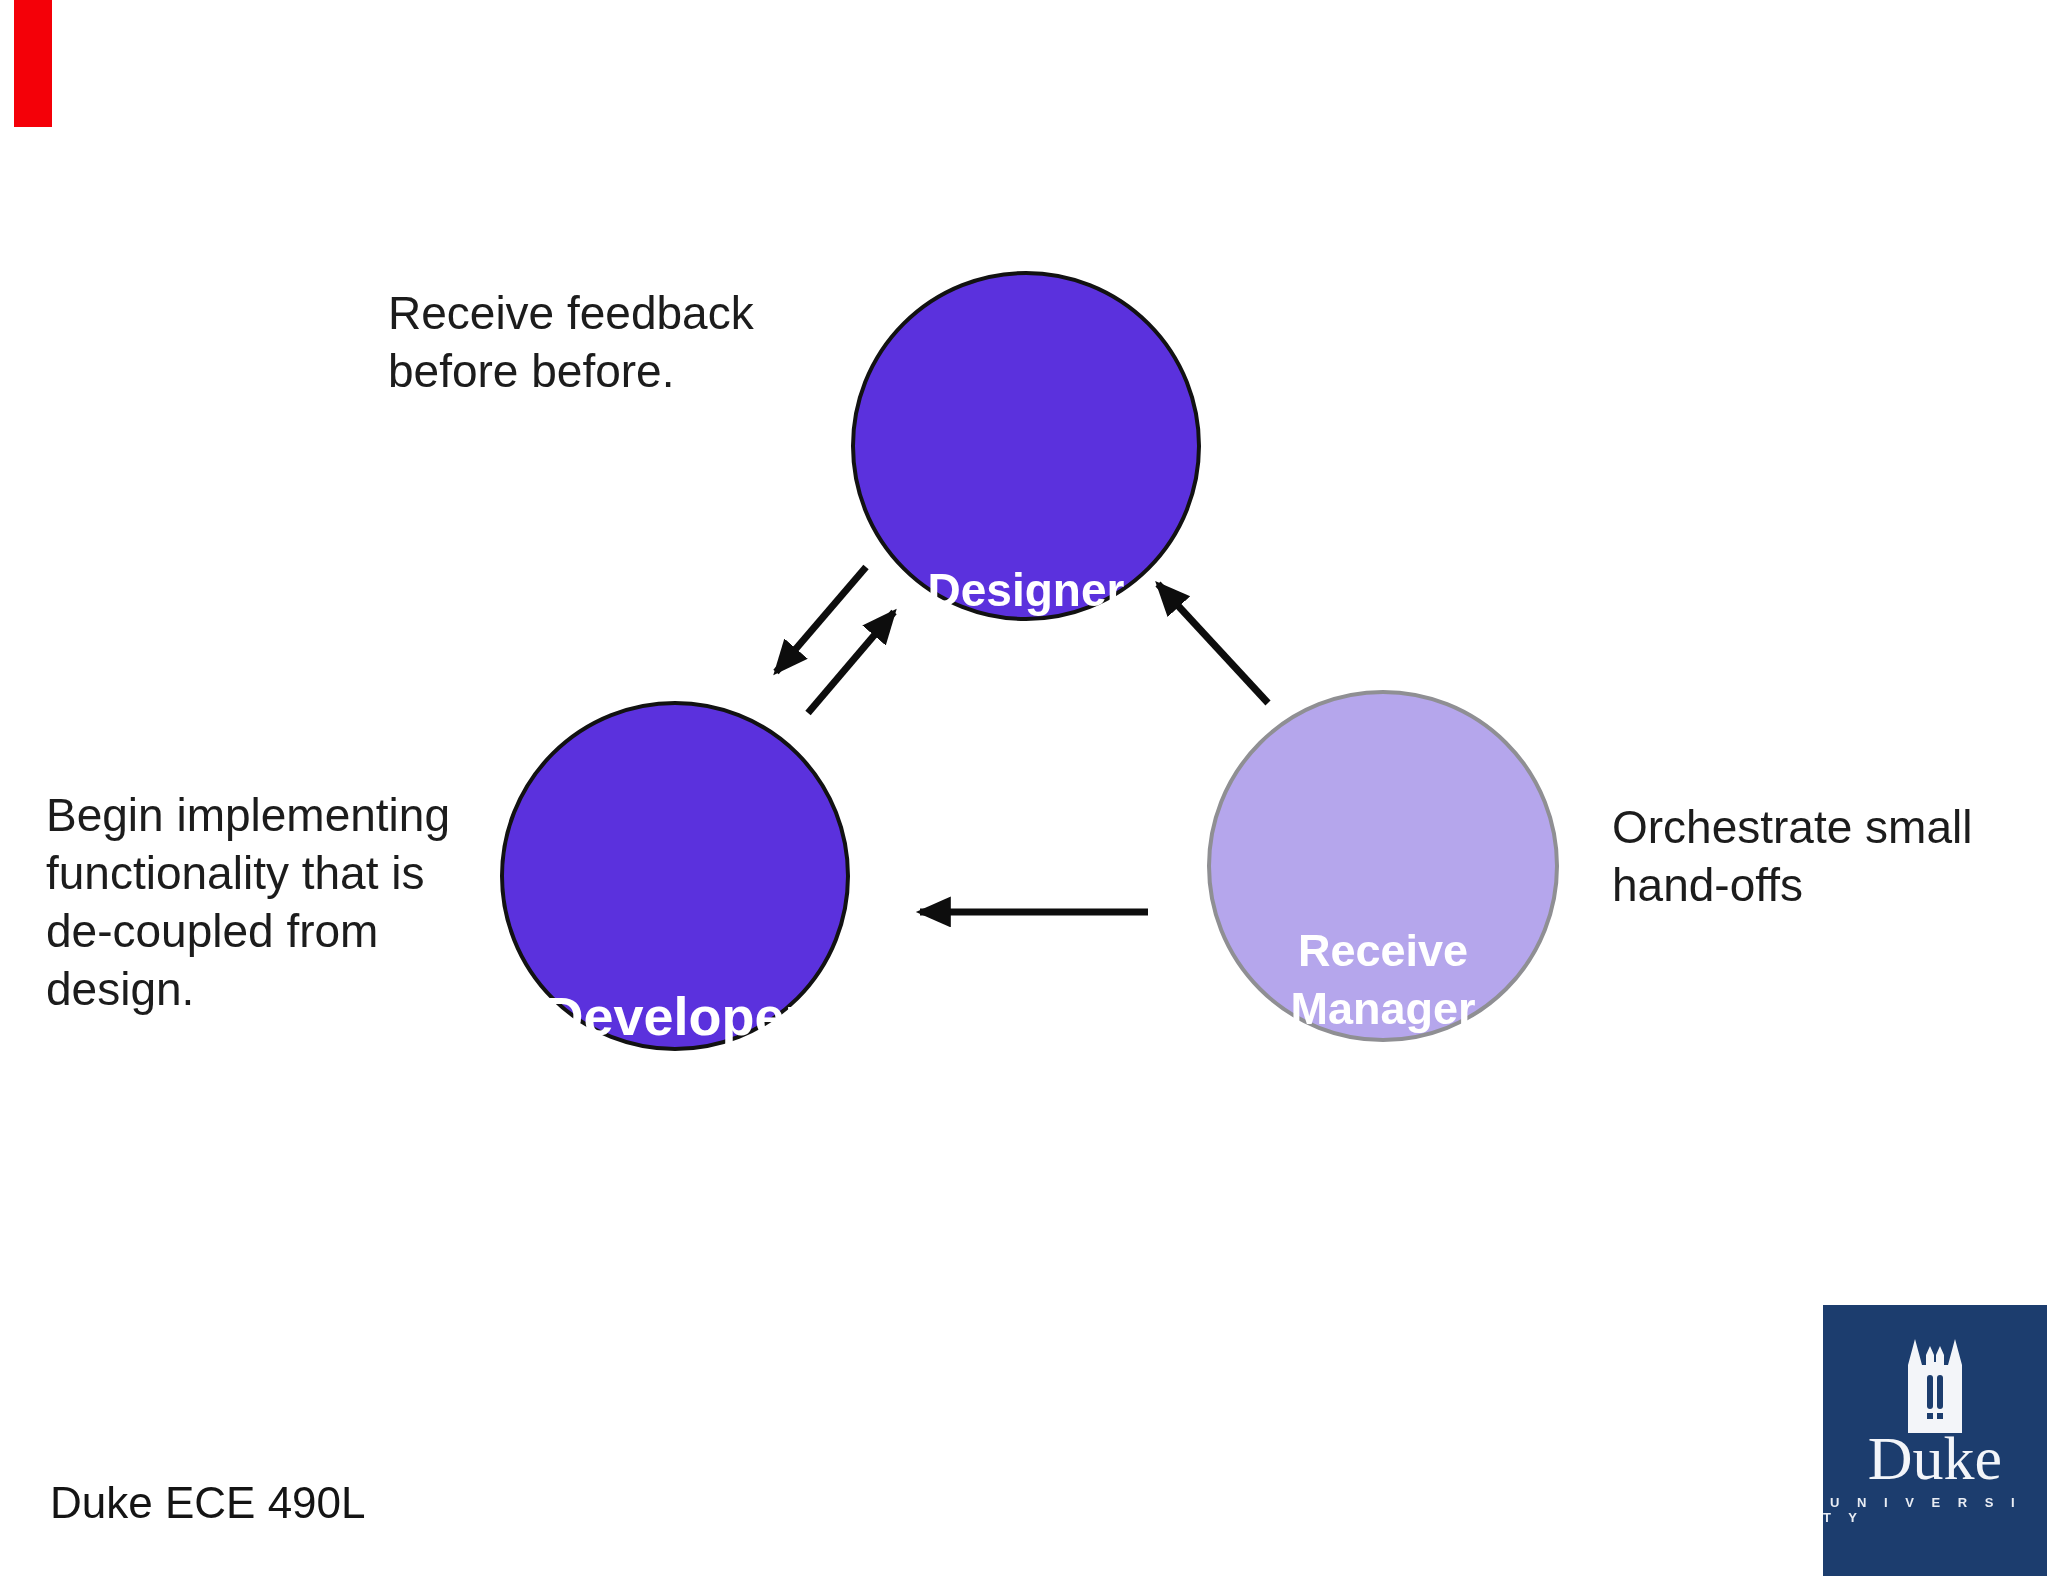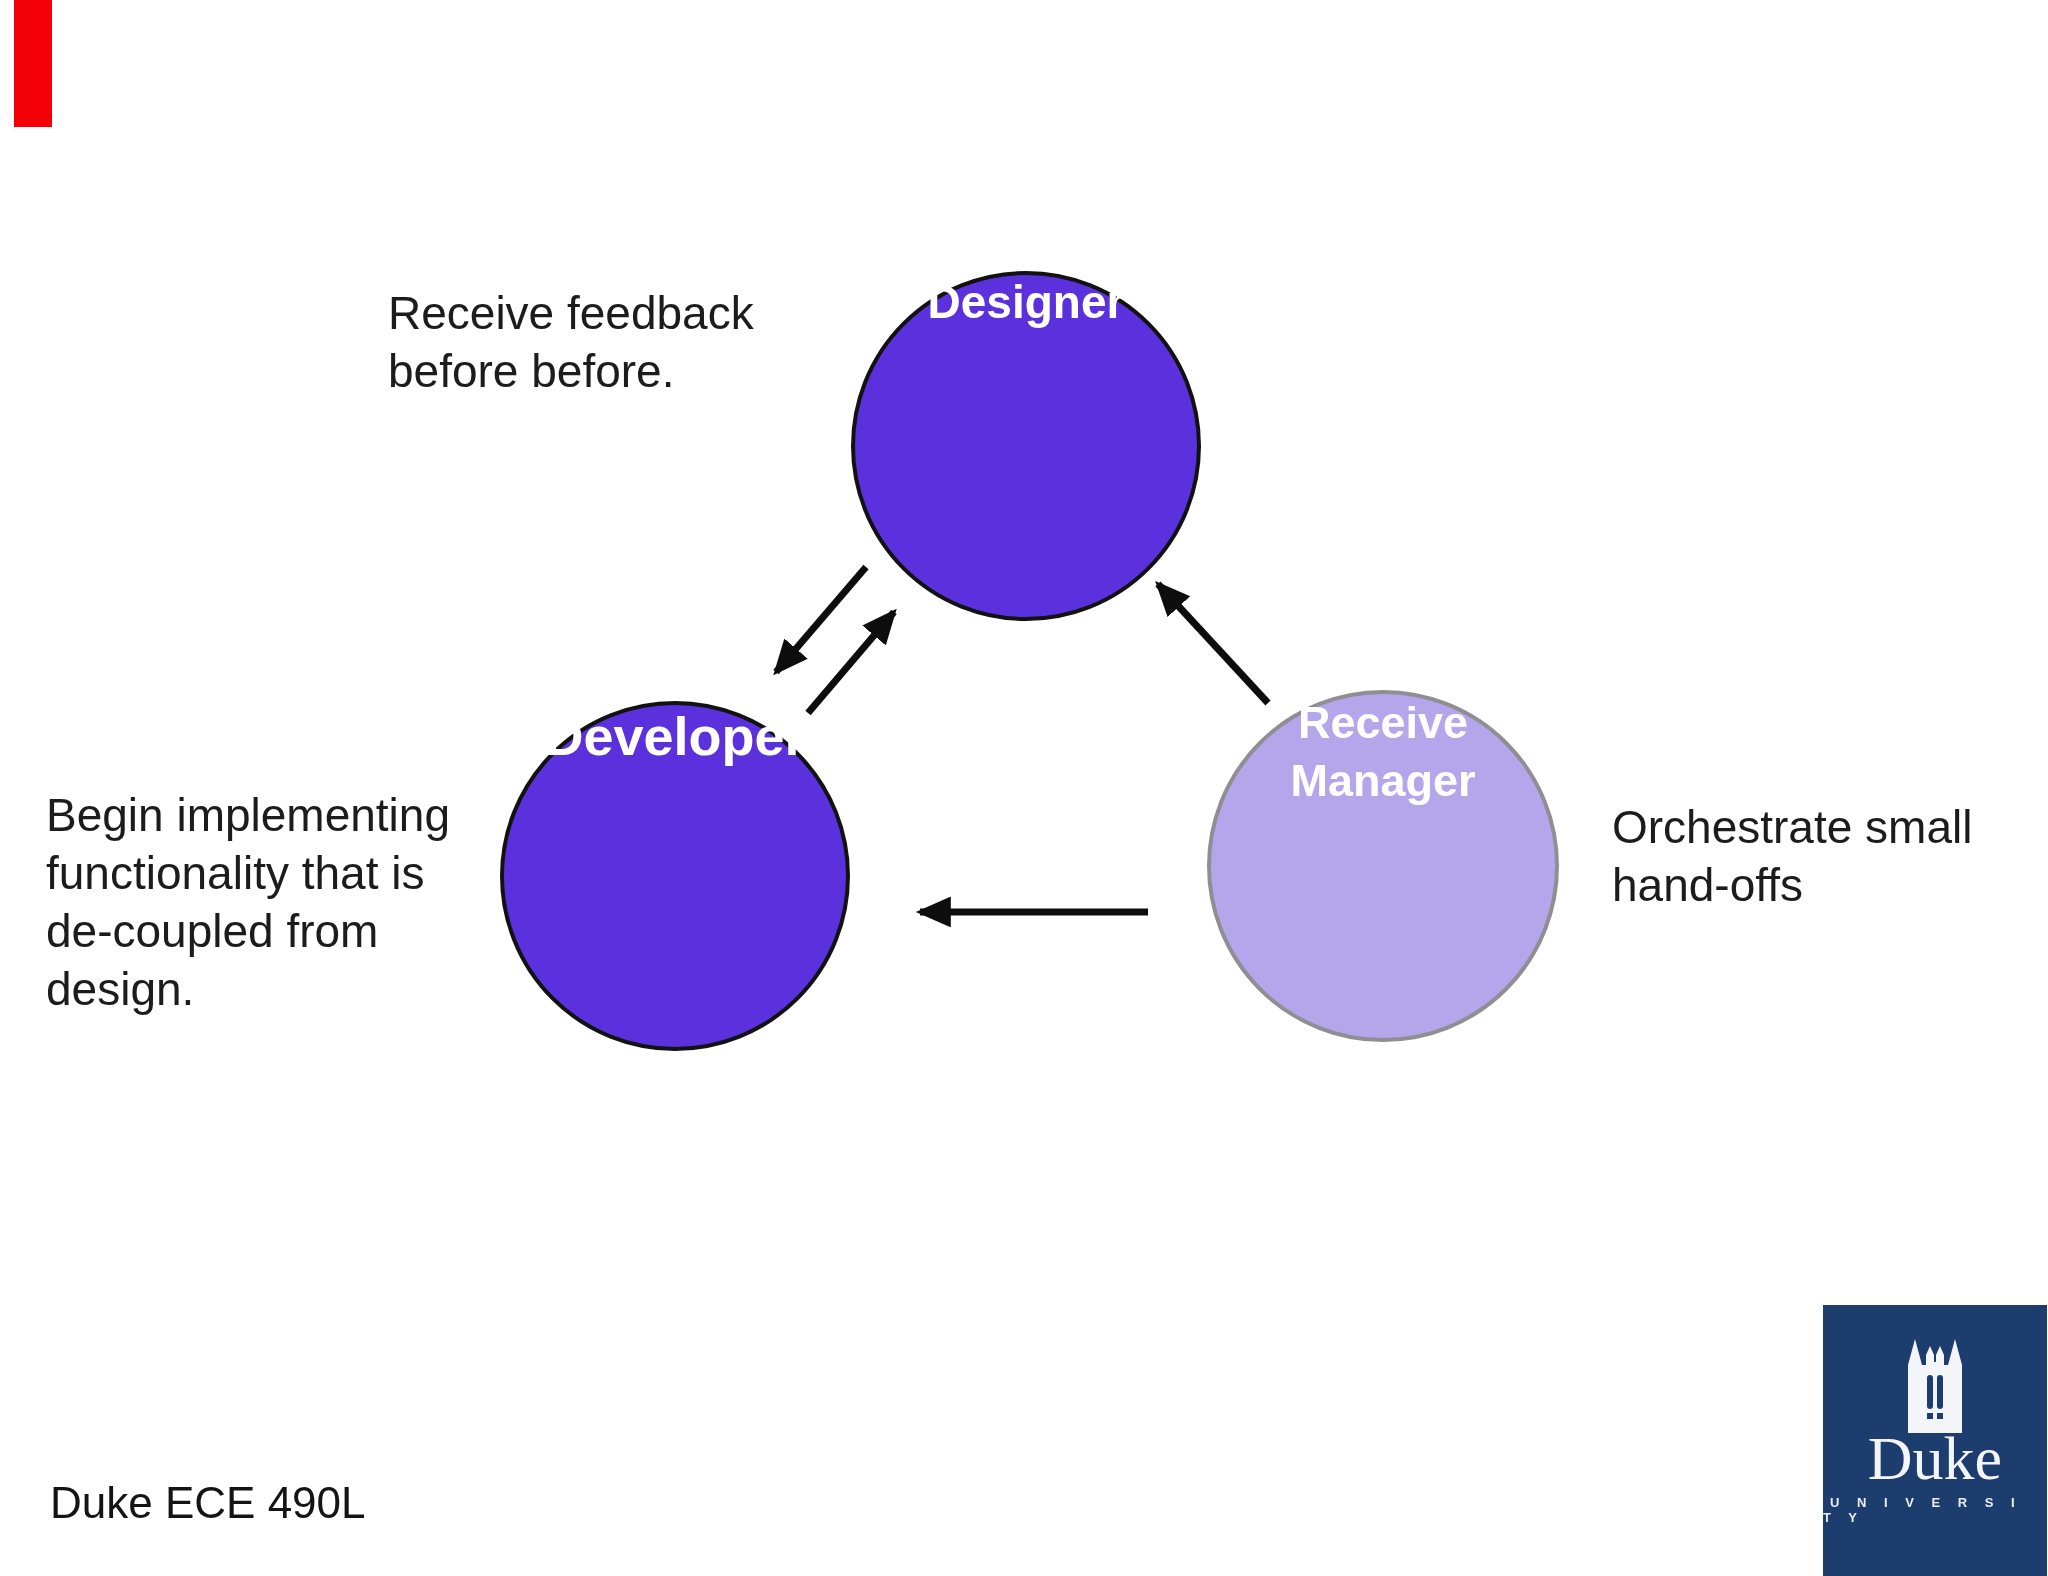--- a/index.html
+++ b/index.html
@@ -37,21 +37,21 @@
   }
   .note-designer   { left: 388px;  top: 284px; }
   .note-developer  { left: 46px;   top: 786px; }
   .note-pm         { left: 1612px; top: 798px; }
 
   
   .node {
     position: absolute;
     border-radius: 50%;
     display: flex;
-    align-items: flex-start;
+    align-items: flex-end;
     justify-content: center;
     text-align: center;
     font-weight: bold;
     color: #ffffff;
     box-sizing: border-box;
   }
   .node-dark {
     background: #5b31dd;
     border: 4px solid #121212;
   }

